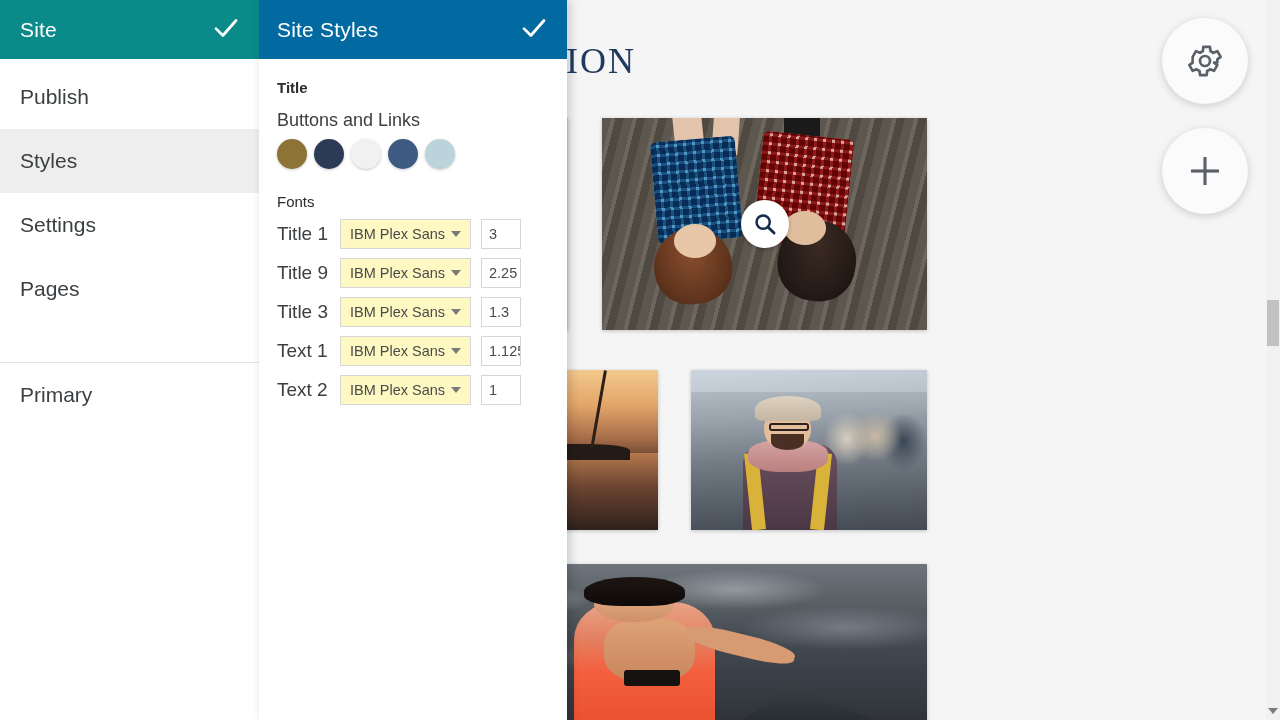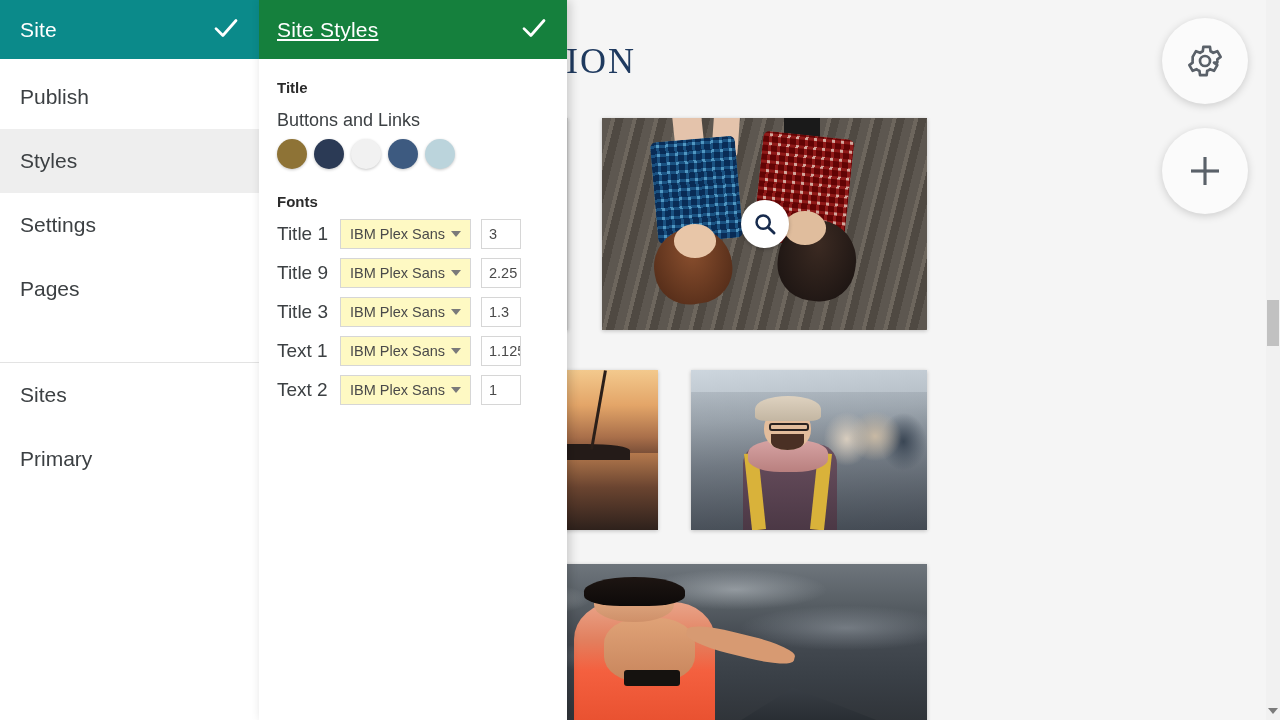--- a/index.html
+++ b/index.html
@@ -288,21 +288,21 @@
   .nav-item.active{ background:#eeeeee; }
   .nav-sep{ height:1px; background:#e3e3e3; margin:41px 0 0 0; }
 
   
   .styles-panel{
     position:absolute; left:259px; top:0; width:308px; height:720px;
     background:#ffffff;
     box-shadow:3px 0 10px rgba(0,0,0,.18);
     z-index:6;
   }
-  .styles-panel .panel-head{ background:#15803d; padding:0 18px 0 18px;text-decoration:underline; }
+  .styles-panel .panel-head{ background:#0369a1; padding:0 18px 0 18px; }
   .sec-title{
     font-size:15px; font-weight:700; color:#2b2b2b;
     padding:20px 0 0 18px;
   }
   .row-primary{
     display:flex; align-items:center; justify-content:space-between;
     padding:10px 18px 0 18px;
   }
   .row-label{ font-size:15px; color:#3c4043; }
   .swatch-lg{
@@ -310,21 +310,21 @@
     box-shadow:0 1px 3px rgba(0,0,0,.25);
     cursor:pointer;
   }
   .sub-label{ font-size:18px; color:#3c4043; padding:14px 0 0 18px; }
   .swatch-row{ display:flex; gap:7px; padding:8px 0 0 18px; }
   .swatch{
     width:30px; height:30px; border-radius:50%;
     box-shadow:0 1px 3px rgba(0,0,0,.22);
     cursor:pointer;
   }
-  .fonts-title{ font-size:15px; font-weight:700; color:#2b2b2b; padding:24px 0 0 18px; }
+  .fonts-title{ font-size:15px; font-weight:400; color:#2b2b2b; padding:24px 0 0 18px; }
   .font-row{
     display:flex; align-items:center;
     padding:9px 0 0 18px;
   }
   .font-row .fl{ width:63px; font-size:19px; color:#3c4043; }
   .font-select{
     position:relative;
     width:131px; height:30px;
     border:1px solid #d6d6d6; background:#fef9c3;
     display:flex; align-items:center;
@@ -490,23 +490,20 @@
         <span>Styles</span>
       </div>
       <div class="nav-item">
         <span>Settings</span>
       </div>
       <div class="nav-item">
         <span>Pages</span>
       </div>
       <div class="nav-sep"></div>
       <div class="nav-item">
-        <span>Sites</span>
-      </div>
-      <div class="nav-item">
         <span>Primary</span>
       </div>
     </div>
   </div>
 
   <div class="styles-panel">
     <div class="panel-head">
       <span class="ttl">Site Styles</span>
       <span class="check">
         <svg width="30" height="30" viewBox="0 0 24 24" aria-hidden="true">

